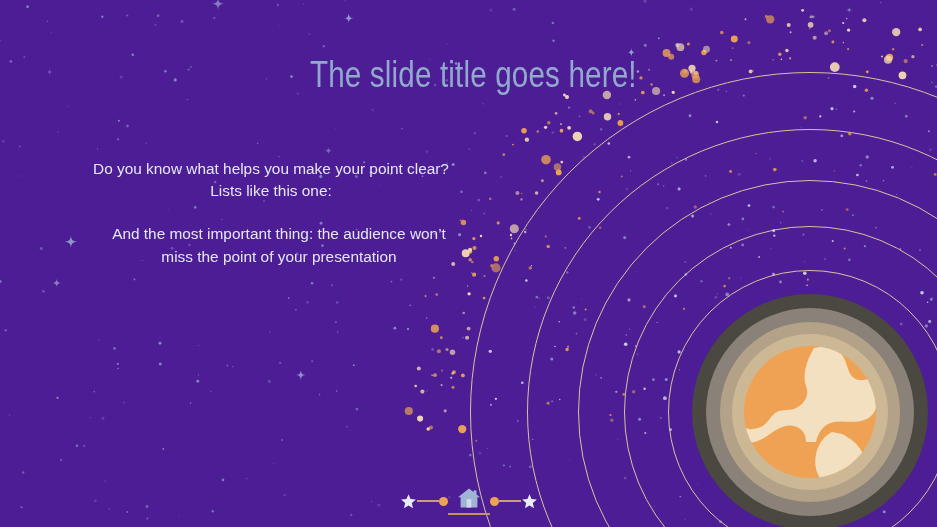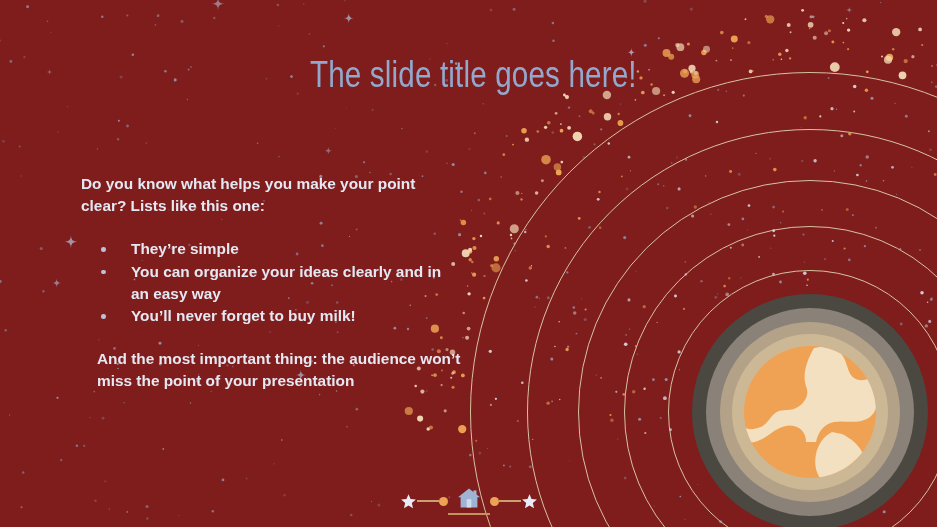--- a/index.html
+++ b/index.html
@@ -6,22 +6,23 @@
   html, body {
     margin: 0;
     padding: 0;
     background: #0e1526;
   }
   #slide {
     position: relative;
     width: 937px;
     height: 527px;
     overflow: hidden;
-    background: #7f1d1d;
+    background: #4c1d95;
     font-family: "Liberation Sans", sans-serif;
+    text-align: center;
     -webkit-font-smoothing: antialiased;
   }
 
   
   #starfield, #sparkles, #asteroids {
     position: absolute;
     left: 0; top: 0;
     width: 937px; height: 527px;
     pointer-events: none;
   }
@@ -63,26 +64,25 @@
     color: #92a9cd;
     transform: scaleX(0.80);
     transform-origin: left top;
     white-space: nowrap;
   }
 
   
   #body-copy {
     position: absolute;
     left: 81px;
-    top: 173px;
+    top: 158px;
     width: 380px;
     color: #e4e8f2;
     font-size: 15.4px;
     line-height: 22.2px;
-    font-weight: bold;
   }
   #intro-paragraph { margin: 0; }
 
   #bullet-list {
     list-style: none;
     margin: 21px 0 0 0;
     padding: 0;
   }
   #bullet-list li {
     position: relative;
@@ -714,25 +714,20 @@
       <path d="M70.91383222257718 235.51696365396492 Q70.91383222257718 241.72031939099543 77.11718795960769 241.72031939099543 Q70.91383222257718 241.72031939099543 70.91383222257718 247.92367512802593 Q70.91383222257718 241.72031939099543 64.71047648554668 241.72031939099543 Q70.91383222257718 241.72031939099543 70.91383222257718 235.51696365396492 Z" fill="#b9d2ee" opacity="0.65"></path>
       <path d="M56.714697496034205 278.4322465446312 Q56.714697496034205 282.92941400338896 61.21186495479196 282.92941400338896 Q56.714697496034205 282.92941400338896 56.714697496034205 287.4265814621467 Q56.714697496034205 282.92941400338896 52.21753003727645 282.92941400338896 Q56.714697496034205 282.92941400338896 56.714697496034205 278.4322465446312 Z" fill="#b9d2ee" opacity="0.53"></path>
       <path d="M849.2119804355316 6.786738256691024 Q849.2119804355316 10.08450988936238 852.5097520682029 10.08450988936238 Q849.2119804355316 10.08450988936238 849.2119804355316 13.382281522033736 Q849.2119804355316 10.08450988936238 845.9142088028602 10.08450988936238 Q849.2119804355316 10.08450988936238 849.2119804355316 6.786738256691024 Z" fill="#b9d2ee" opacity="0.49"></path>
       <path d="M49.524252221453935 69.02195203839801 Q49.524252221453935 72.06154477014206 52.563844953197986 72.06154477014206 Q49.524252221453935 72.06154477014206 49.524252221453935 75.10113750188611 Q49.524252221453935 72.06154477014206 46.484659489709884 72.06154477014206 Q49.524252221453935 72.06154477014206 49.524252221453935 69.02195203839801 Z" fill="#b9d2ee" opacity="0.35"></path>
     </svg>
 
   <div id="title">The slide title goes here!</div>
 
   <div id="body-copy">
     <p id="intro-paragraph">Do you know what helps you make your point clear? Lists like this one:</p>
-    <ul id="bullet-list">
-      <li><span>They’re simple</span></li>
-      <li><span>You can organize your ideas clearly and in an easy way</span></li>
-      <li><span>You’ll never forget to buy milk!</span></li>
-    </ul>
     <p id="closing-paragraph">And the most important thing: the audience won’t miss the point of your presentation</p>
   </div>
 
   <div id="bottom-nav">
 
     <div class="nav-side">
       <svg class="nav-star" width="17" height="17" viewBox="0 0 24 24">
         <path d="M12 1.6 L14.9 8.6 L22.4 9.2 L16.7 14.1 L18.4 21.4 L12 17.5 L5.6 21.4 L7.3 14.1 L1.6 9.2 L9.1 8.6 Z" fill="#e8ecf8"></path>
       </svg>
       <span class="nav-line"></span>

